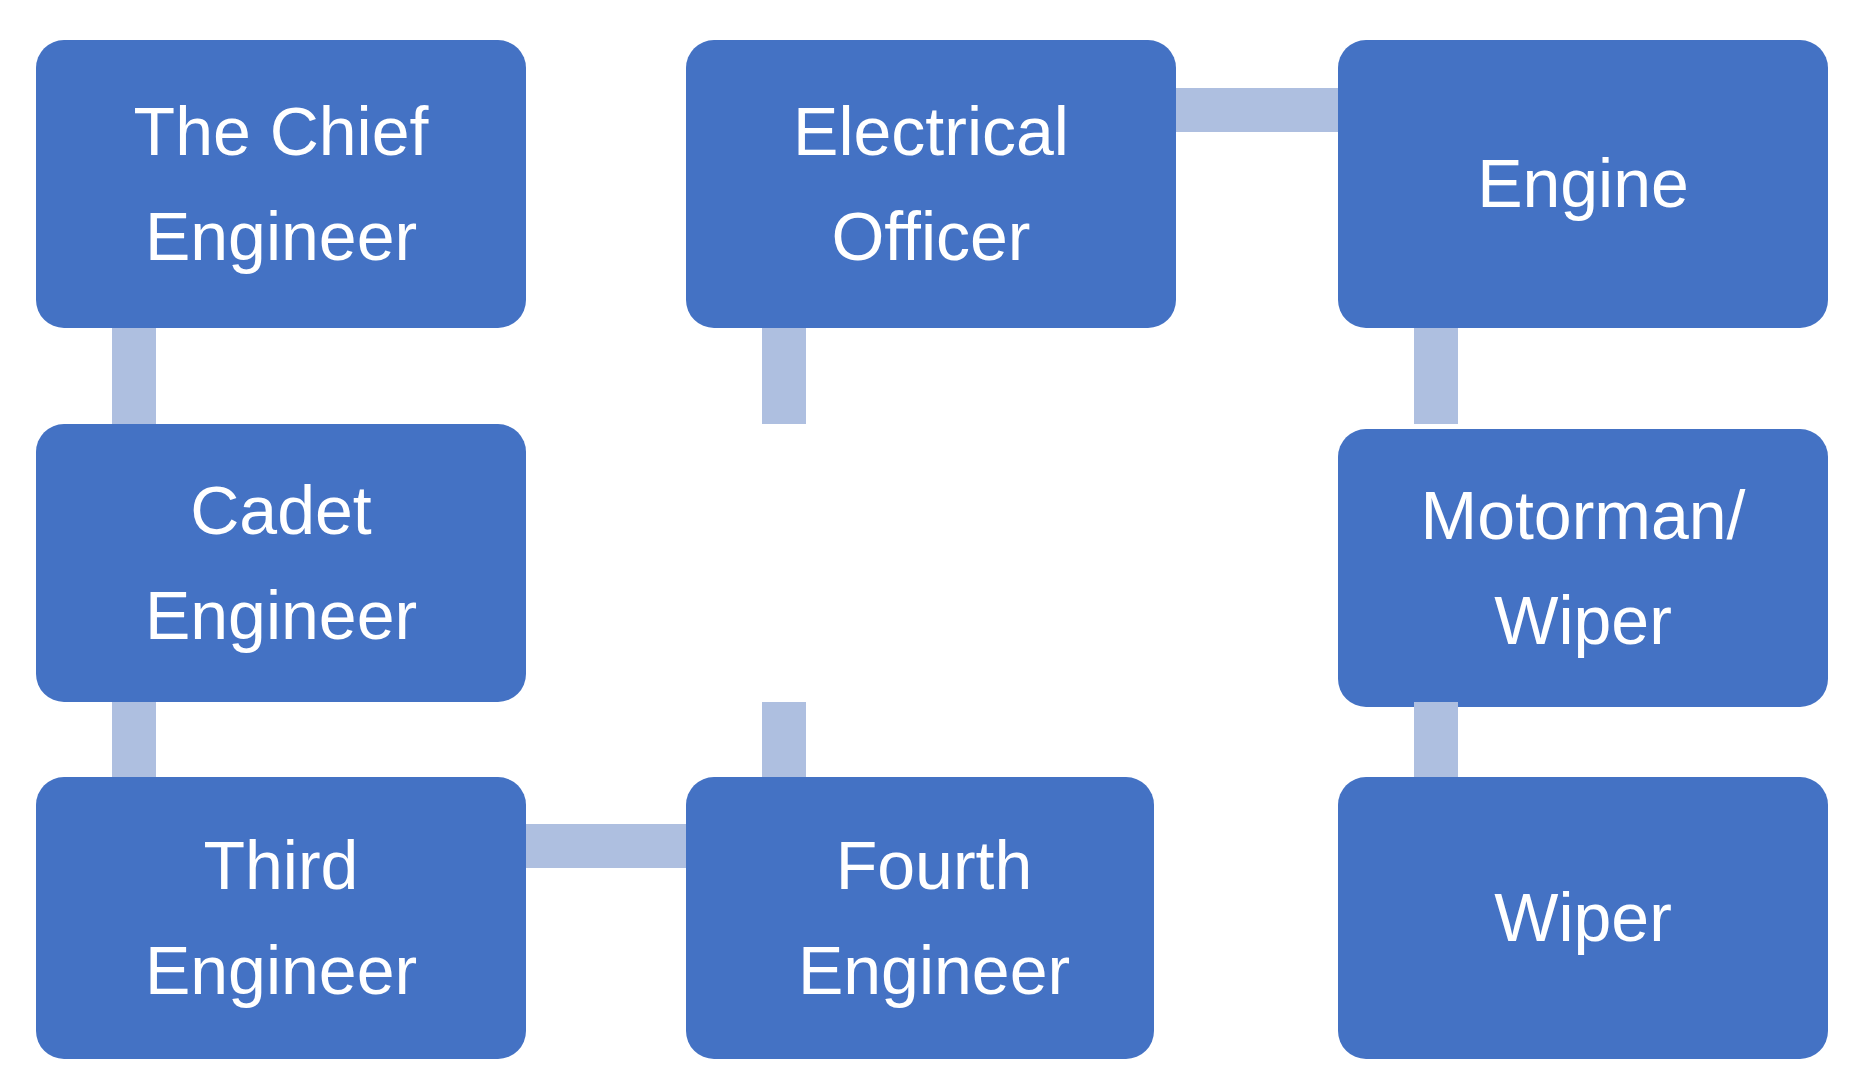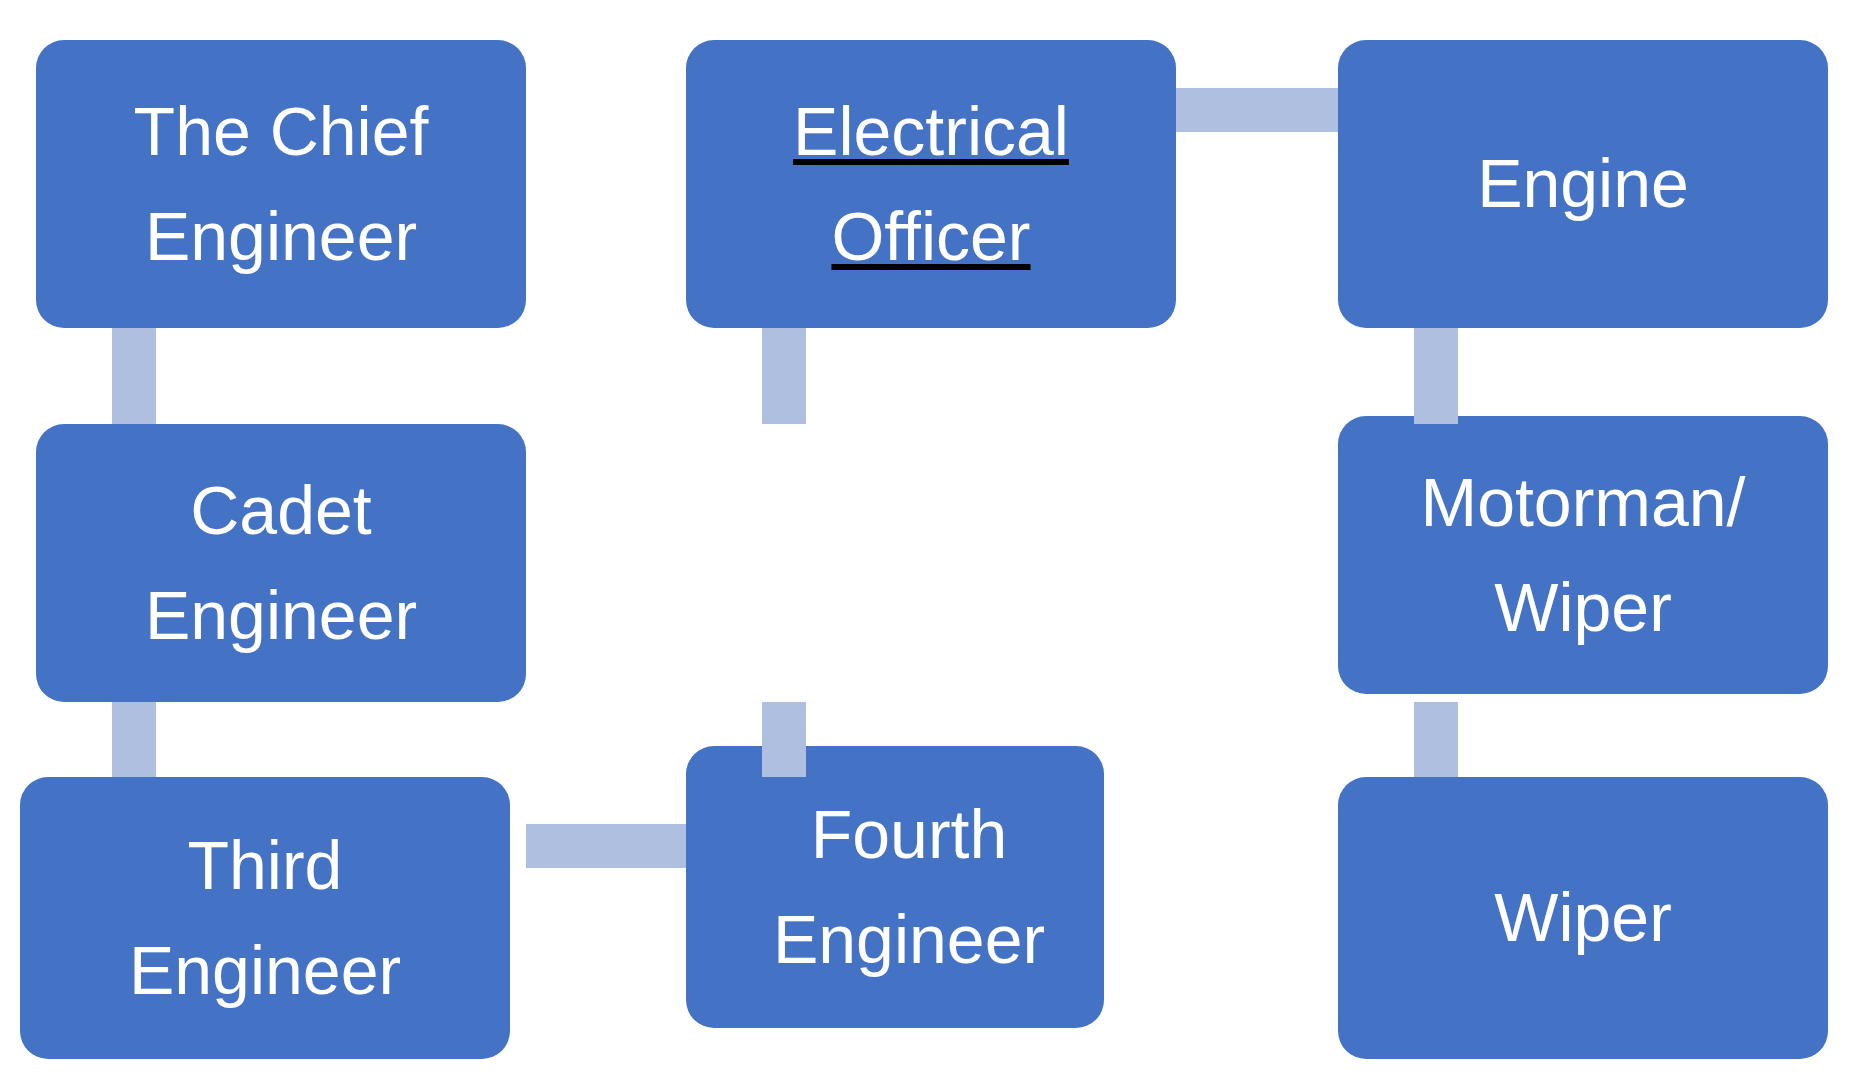--- a/index.html
+++ b/index.html
@@ -33,26 +33,26 @@
     white-space: pre-line;
     letter-spacing: 0;
   }
   .connector {
     position: absolute;
     background: var(--connector, #AEBFE0);
   }
   
   .n-chief   { left: 36px;   top: 40px;  width: 490px; height: 288px; }
   .n-second  { left: 36px;   top: 424px; width: 490px; height: 278px; }
-  .n-third   { left: 20px;   top: 777px; width: 490px; height: 282px; }
-  .n-elec    { left: 686px;  top: 40px;  width: 490px; height: 288px; text-decoration: underline; }
+  .n-third   { left: 36px;   top: 777px; width: 490px; height: 282px; }
+  .n-elec    { left: 686px;  top: 40px;  width: 490px; height: 288px; }
   .n-cadet   { left: 686px;  top: 424px; width: 490px; height: 278px; }
-  .n-fourth  { left: 686px;  top: 746px; width: 418px; height: 282px; padding-left: 48px; }
+  .n-fourth  { left: 686px;  top: 777px; width: 468px; height: 282px; padding-left: 48px; }
   .n-fitter  { left: 1338px; top: 40px;  width: 490px; height: 288px; }
-  .n-motor   { left: 1338px; top: 416px; width: 490px; height: 278px; }
+  .n-motor   { left: 1338px; top: 429px; width: 490px; height: 278px; }
   .n-wiper   { left: 1338px; top: 777px; width: 490px; height: 282px; }
   
   .c-v1 { left: 112px;  top: 328px; width: 44px;  height: 96px; }
   .c-v2 { left: 112px;  top: 702px; width: 44px;  height: 75px; }
   .c-v3 { left: 762px;  top: 328px; width: 44px;  height: 96px; }
   .c-v4 { left: 762px;  top: 702px; width: 44px;  height: 75px; }
   .c-v5 { left: 1414px; top: 328px; width: 44px;  height: 96px; }
   .c-v6 { left: 1414px; top: 702px; width: 44px;  height: 75px; }
   .c-h1 { left: 1176px; top: 88px;  width: 162px; height: 44px; }
   .c-h2 { left: 526px;  top: 824px; width: 160px; height: 44px; }

